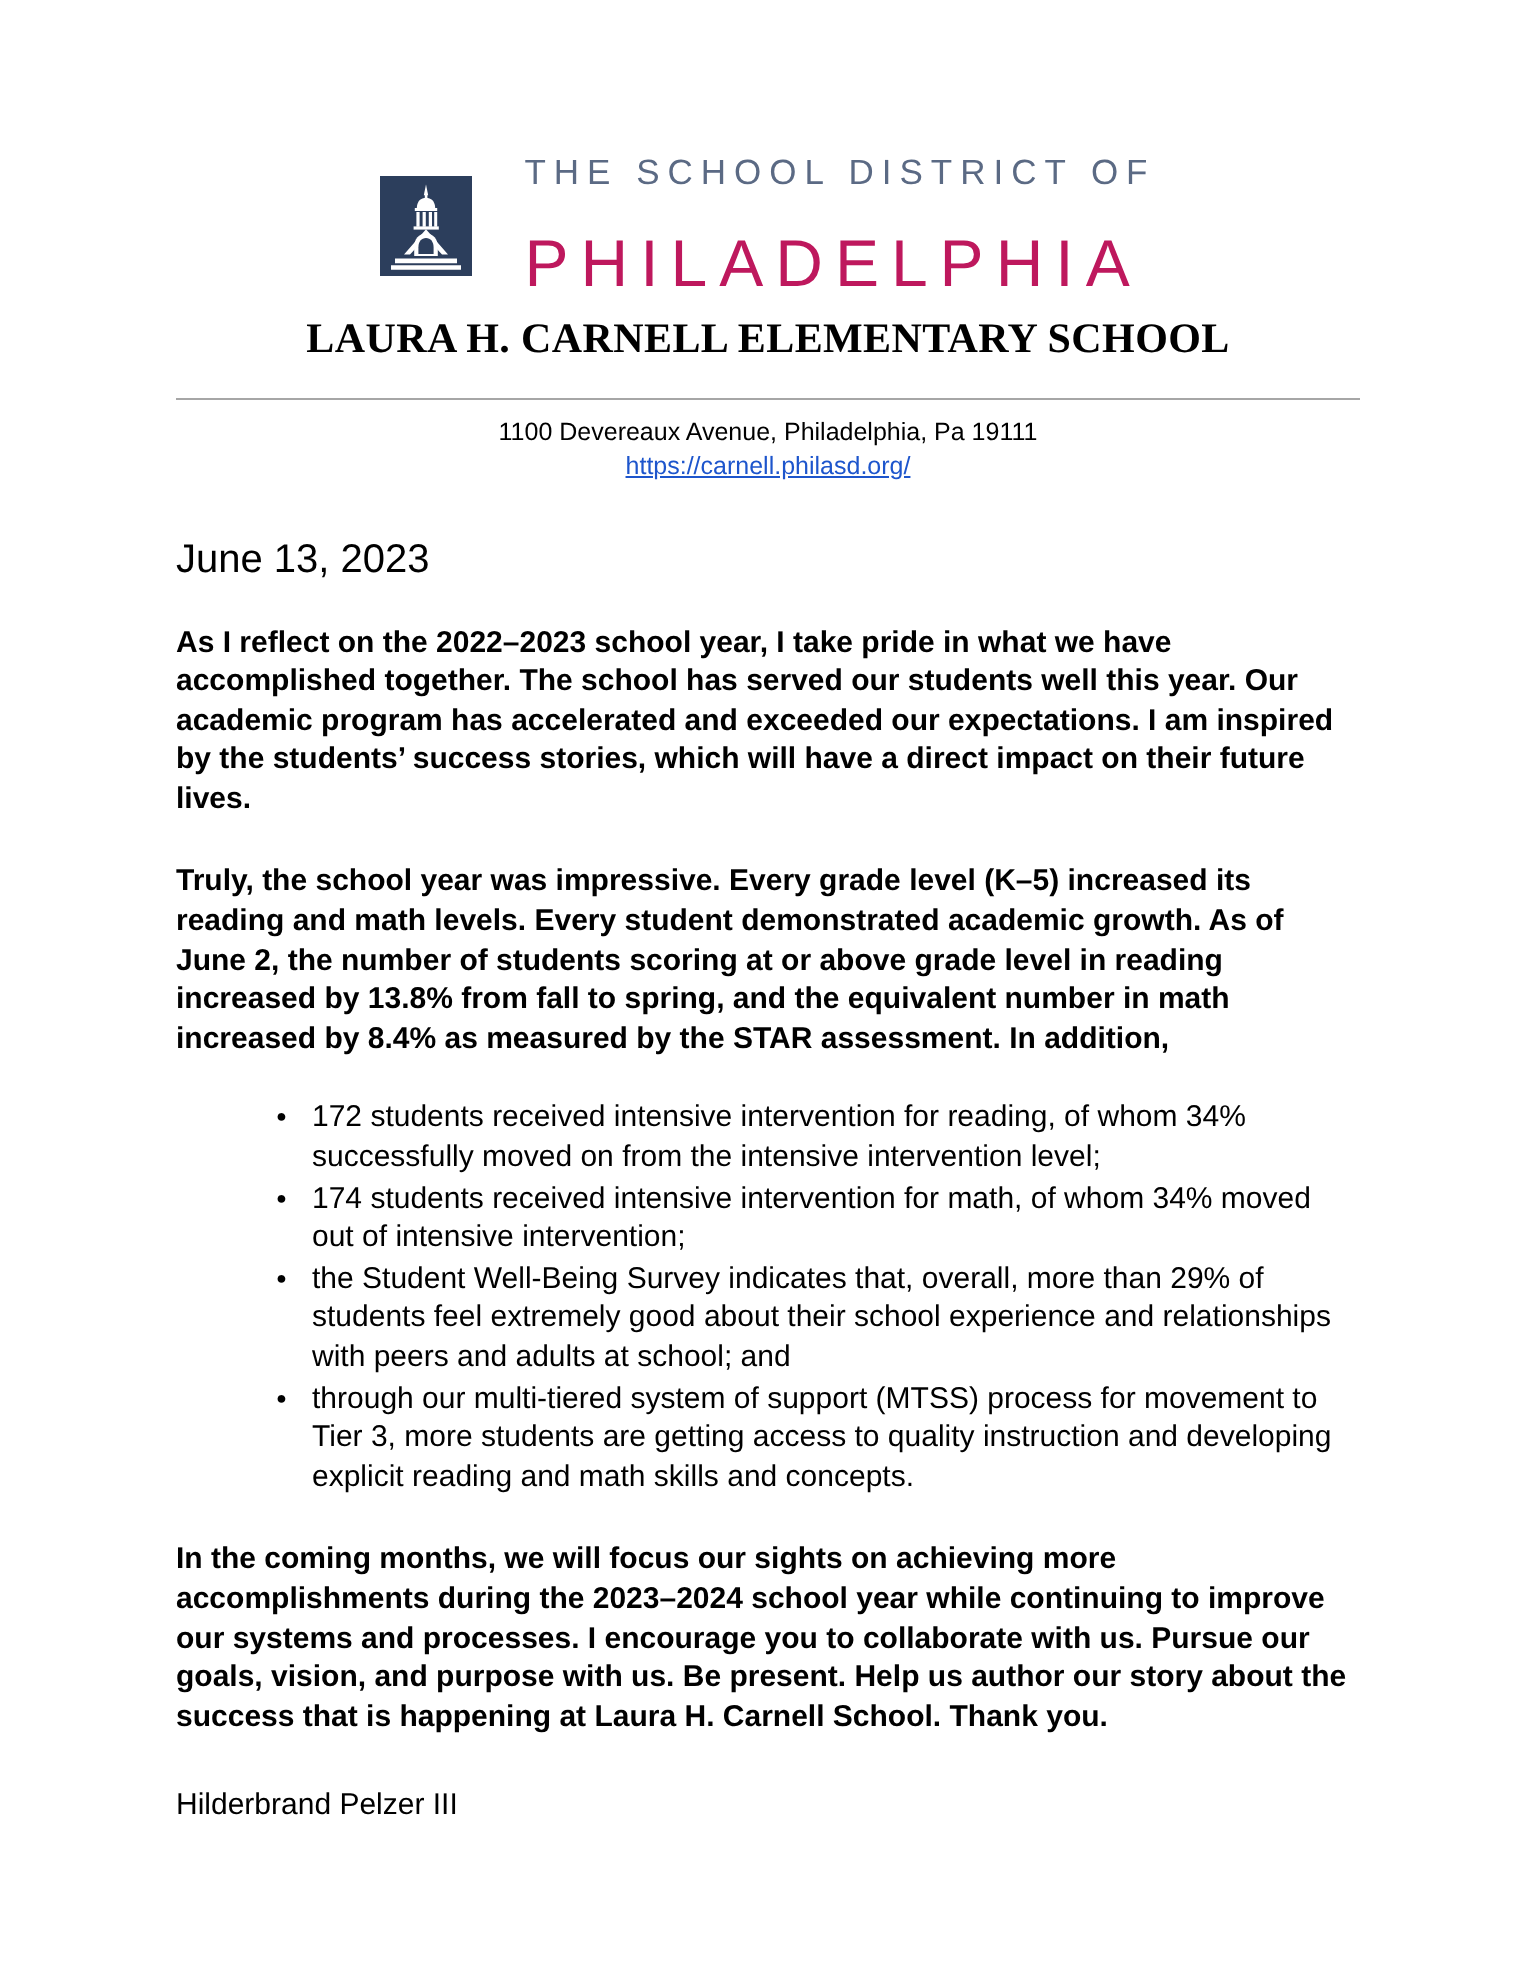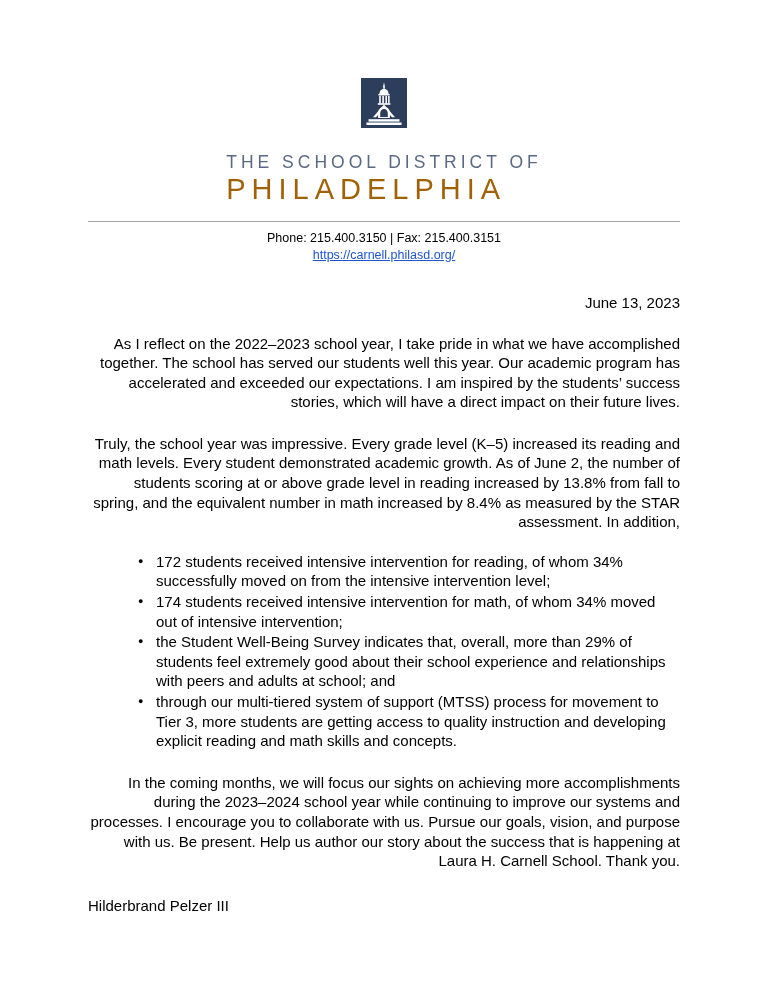--- a/index.html
+++ b/index.html
@@ -27,21 +27,20 @@
   
   .letterhead {
     padding-top: 78px;
     text-align: center;
   }
   .district-lockup {
     display: flex;
     align-items: center;
     justify-content: center;
     gap: 26px;
-    flex-direction: column;
   }
   .emblem {
     width: 46px;
     height: 50px;
     flex: 0 0 auto;
     display: block;
   }
   .district-words {
     text-align: left;
     line-height: 1;
@@ -49,25 +48,25 @@
   .district-line1 {
     font-family: "Liberation Sans", sans-serif;
     font-size: 17.5px;
     letter-spacing: 4.0px;
     color: #5b6a84;
     font-weight: 400;
     white-space: nowrap;
   }
   .district-line2 {
     font-family: "Liberation Sans", sans-serif;
-    font-size: 29px;
+    font-size: 33px;
     letter-spacing: 6.0px;
-    color: #a16207;
+    color: #be185d;
     font-weight: 400;
-    margin-top: 3px;
+    margin-top: 19px;
     white-space: nowrap;
   }
   .school-name {
     font-family: "Liberation Serif", serif;
     font-weight: bold;
     font-size: 21px;
     color: #000000;
     letter-spacing: 0.2px;
     margin-top: 9px;
     white-space: nowrap;
@@ -92,34 +91,34 @@
     text-decoration: underline;
     font-size: 12.5px;
   }
 
   
   .body-wrap {
     padding: 0 88px;
   }
   .date {
     margin-top: 29px;
-    font-size: 15px;
+    font-size: 20px;
     line-height: 19px;
-    text-align: right;
   }
   .salutation {
     margin-top: 26px;
     font-size: 15px;
     line-height: 19px;
   }
   p.para {
     font-size: 15px;
     line-height: 19.6px;
     margin: 22px 0 0 0;
-    text-align: right;
+    text-align: left;
+    font-weight: bold;
   }
   ul.bullets {
     margin: 20px 0 0 0;
     padding-left: 50px;
     list-style: none;
   }
   ul.bullets li {
     position: relative;
     font-size: 15px;
     line-height: 19.6px;
@@ -177,25 +176,26 @@
         <path d="M5.5 44.6 L40.5 44.6 L40.5 46.9 L5.5 46.9 Z" fill="#ffffff"></path>
       </svg>
 
       <div class="district-words">
         <div class="district-line1">THE SCHOOL DISTRICT OF</div>
         <div class="district-line2">PHILADELPHIA</div>
       </div>
 
     </div>
 
+    <div class="school-name">LAURA H. CARNELL ELEMENTARY SCHOOL</div>
 
     <hr class="hr">
 
     <div class="contact">
-      <div>Phone: 215.400.3150 | Fax: 215.400.3151</div>
+      <div>1100 Devereaux Avenue, Philadelphia, Pa 19111</div>
       <div>
         <a href="#">https://carnell.philasd.org/</a>
       </div>
     </div>
 
   </div>
 
   <div class="body-wrap">
 
     <div class="date">June 13, 2023</div>

